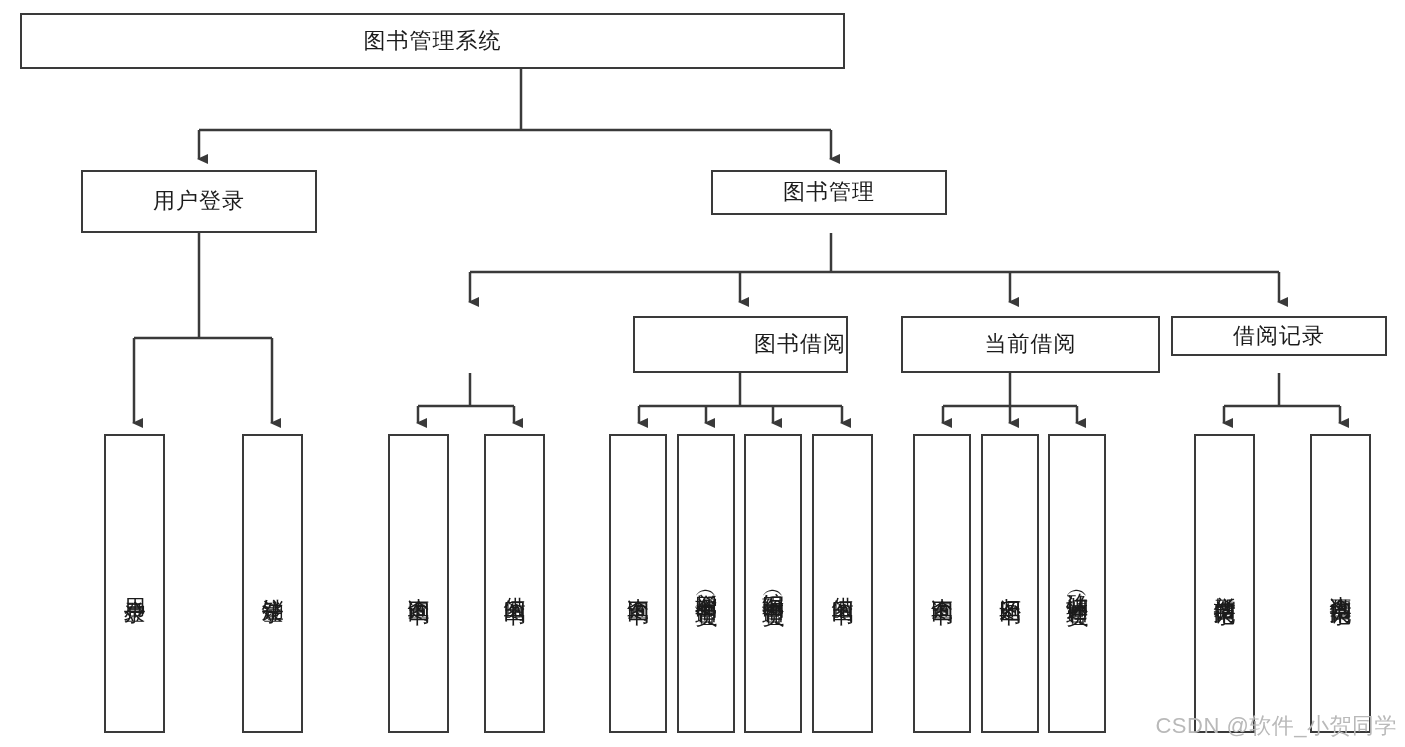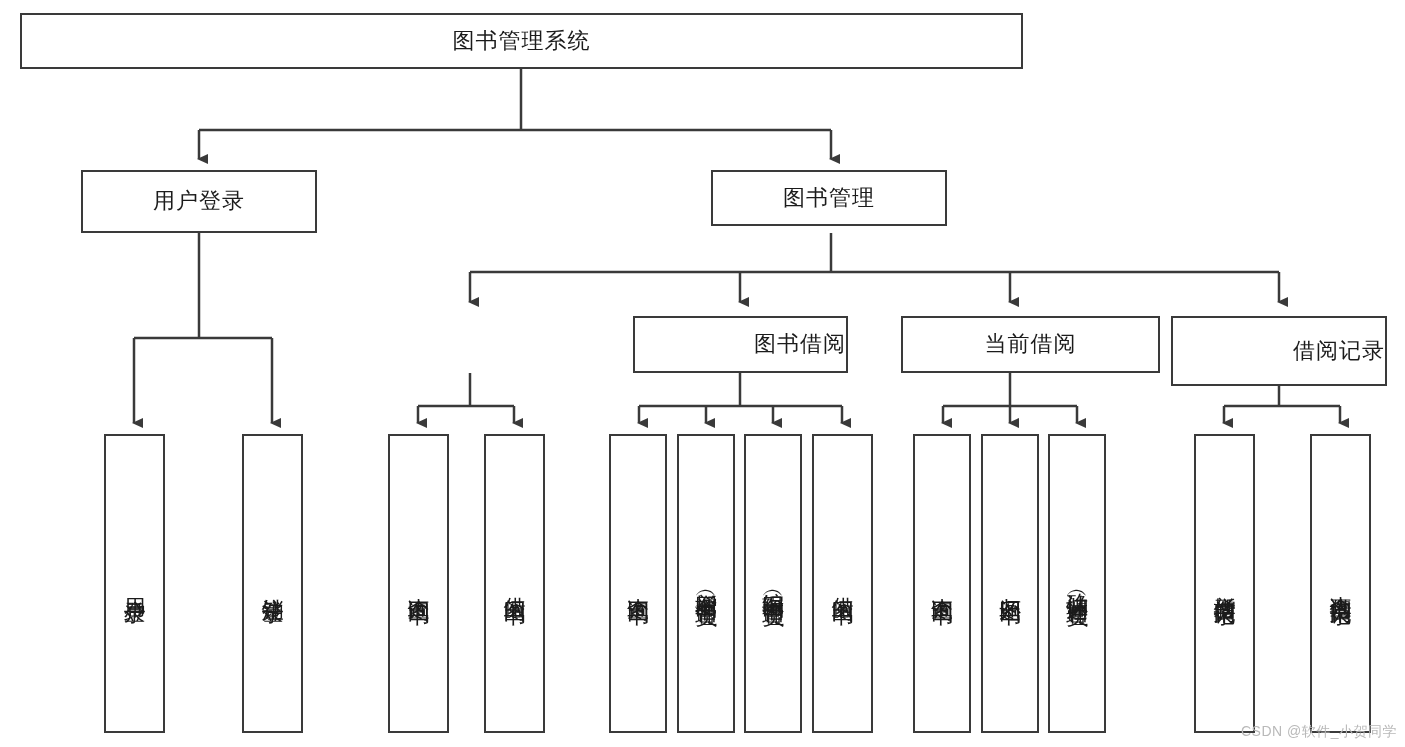--- a/index.html
+++ b/index.html
@@ -54,21 +54,21 @@
     display: block;
     white-space: nowrap;
   }
   .node .txt {
     display: block;
   }
   .watermark {
     position: absolute;
     right: 8px;
     bottom: 6px;
-    font-size: 14px;
+    font-size: 22px;
     color: #b9b9b9;
     white-space: nowrap;
     letter-spacing: 0.5px;
   }
 </style>
 </head>
 <body>
 
 <div id="canvas">
 
@@ -115,38 +115,38 @@
       <path d="M1010,406 L1010,423" marker-end="url(#arw)"></path>
       <path d="M1077,406 L1077,423" marker-end="url(#arw)"></path>
 
       <path d="M1279,373 L1279,406"></path>
       <path d="M1224,406 L1340,406"></path>
       <path d="M1224,406 L1224,423" marker-end="url(#arw)"></path>
       <path d="M1340,406 L1340,423" marker-end="url(#arw)"></path>
     </g>
   </svg>
 
-  <div class="node h" style="left:20px; top:13px; width:1003px; height:56px;">
+  <div class="node h" style="left:20px; top:13px; width:825px; height:56px;">
     <span class="txt">图书管理系统</span>
   </div>
 
   <div class="node h" style="left:81px; top:170px; width:236px; height:63px;">
     <span class="txt">用户登录</span>
   </div>
-  <div class="node h" style="left:711px; top:170px; width:236px; height:56px;">
+  <div class="node h" style="left:711px; top:170px; width:236px; height:45px;">
     <span class="txt">图书管理</span>
   </div>
 
   <div class="node h" style="left:633px; top:316px; width:215px; height:57px;justify-content:flex-end;">
     <span class="txt">图书借阅</span>
   </div>
   <div class="node h" style="left:901px; top:316px; width:259px; height:57px;">
     <span class="txt">当前借阅</span>
   </div>
-  <div class="node h" style="left:1171px; top:316px; width:216px; height:70px;justify-content:flex-end;">
+  <div class="node h" style="left:1171px; top:316px; width:216px; height:40px;">
     <span class="txt">借阅记录</span>
   </div>
 
   <div class="node v" style="left:104px; top:434px; width:61px; height:299px;">
     <span class="txt">用户登录</span>
   </div>
   <div class="node v" style="left:242px; top:434px; width:61px; height:299px;">
     <span class="txt">注销登录</span>
   </div>
 

